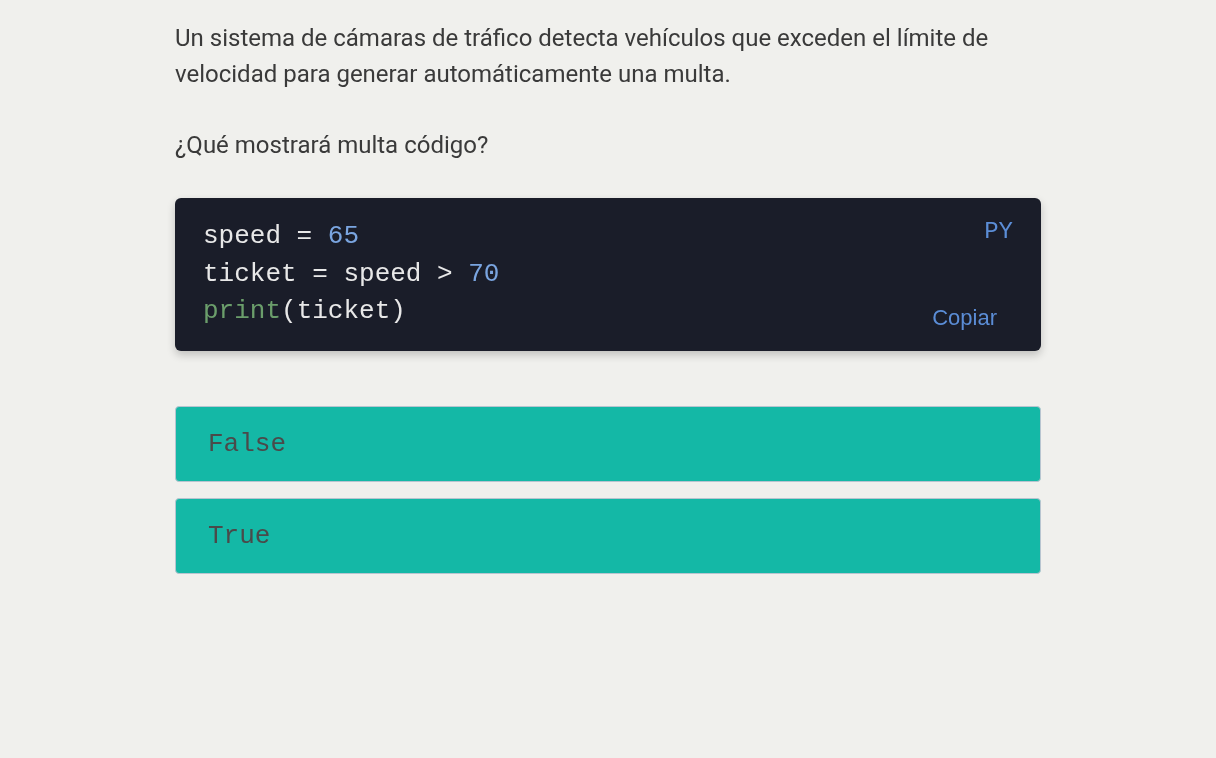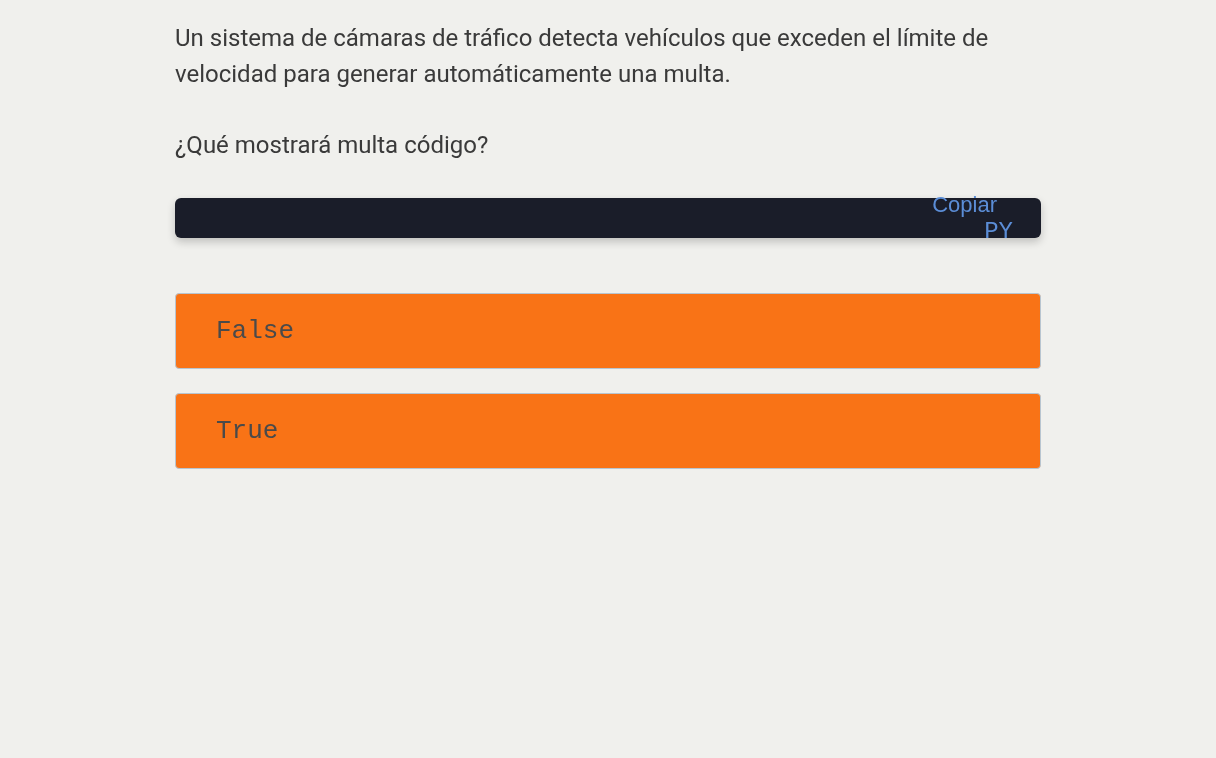--- a/index.html
+++ b/index.html
@@ -69,38 +69,41 @@
     .code-num {
       color: #7aa5e0;
     }
     .code-func {
       color: #6b9e6b;
     }
     .code-paren {
       color: #e8e8e8;
     }
     .answer-option {
-      background-color: #f97316;
+      background-color: #14b8a6;
       border: 1px solid #b8c5d0;
       border-radius: 4px;
-      padding: 22px 40px;
-      margin-bottom: 24px;
+      padding: 22px 32px;
+      margin-bottom: 16px;
       font-family: 'Courier New', Consolas, monospace;
       font-size: 26px;
       color: #4a4a4a;
       cursor: pointer;
     }
   </style>
 </head>
 <body>
 
 <p class="question-text">Un sistema de cámaras de tráfico detecta vehículos que exceden el límite de velocidad para generar automáticamente una multa.</p>
 
 <p class="question-prompt">¿Qué mostrará multa código?</p>
 
 <div class="code-block">
   <span class="code-lang">PY</span>
   <span class="code-copy">Copiar</span>
+  <div class="code-content"><span class="code-var">speed</span><span class="code-op"> = </span><span class="code-num">65</span>
+<span class="code-var">ticket</span><span class="code-op"> = </span><span class="code-var">speed</span><span class="code-op"> &gt; </span><span class="code-num">70</span>
+<span class="code-func">print</span><span class="code-paren">(</span><span class="code-var">ticket</span><span class="code-paren">)</span></div>
 </div>
 
 <div class="answer-option">False</div>
 
 <div class="answer-option">True</div>
 
 </body></html>

